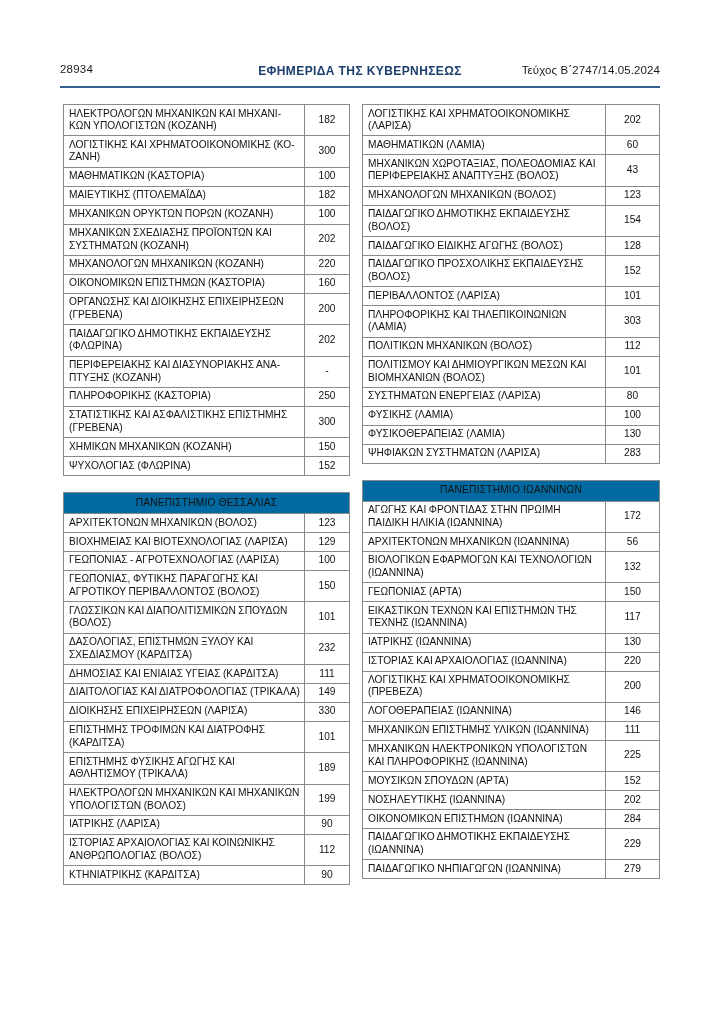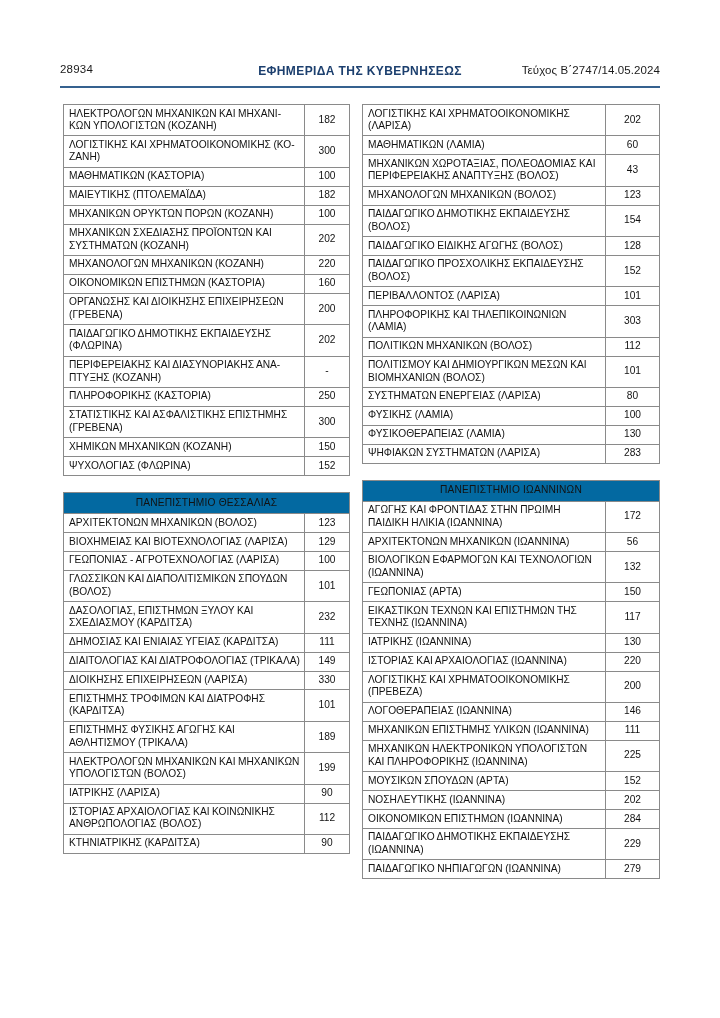--- a/index.html
+++ b/index.html
@@ -226,20 +226,24 @@
             </tr>
             <tr>
               <td class="dept-name">ΒΙΟΧΗΜΕΙΑΣ ΚΑΙ ΒΙΟΤΕΧΝΟΛΟΓΙΑΣ (ΛΑΡΙΣΑ)</td>
               <td class="dept-value">129</td>
             </tr>
             <tr>
               <td class="dept-name">ΓΕΩΠΟΝΙΑΣ - ΑΓΡΟΤΕΧΝΟΛΟΓΙΑΣ (ΛΑΡΙΣΑ)</td>
               <td class="dept-value">100</td>
             </tr>
             <tr>
+              <td class="dept-name">ΓΕΩΠΟΝΙΑΣ, ΦΥΤΙΚΗΣ ΠΑΡΑΓΩΓΗΣ ΚΑΙ ΑΓΡΟΤΙΚΟΥ ΠΕΡΙΒΑΛΛΟΝΤΟΣ (ΒΟΛΟΣ)</td>
+              <td class="dept-value">150</td>
+            </tr>
+            <tr>
               <td class="dept-name">ΓΛΩΣΣΙΚΩΝ ΚΑΙ ΔΙΑΠΟΛΙΤΙΣΜΙΚΩΝ ΣΠΟΥΔΩΝ (ΒΟΛΟΣ)</td>
               <td class="dept-value">101</td>
             </tr>
             <tr>
               <td class="dept-name">ΔΑΣΟΛΟΓΙΑΣ, ΕΠΙΣΤΗΜΩΝ ΞΥΛΟΥ ΚΑΙ ΣΧΕΔΙΑΣΜΟΥ (ΚΑΡΔΙΤΣΑ)</td>
               <td class="dept-value">232</td>
             </tr>
             <tr>
               <td class="dept-name">ΔΗΜΟΣΙΑΣ ΚΑΙ ΕΝΙΑΙΑΣ ΥΓΕΙΑΣ (ΚΑΡΔΙΤΣΑ)</td>
               <td class="dept-value">111</td>

